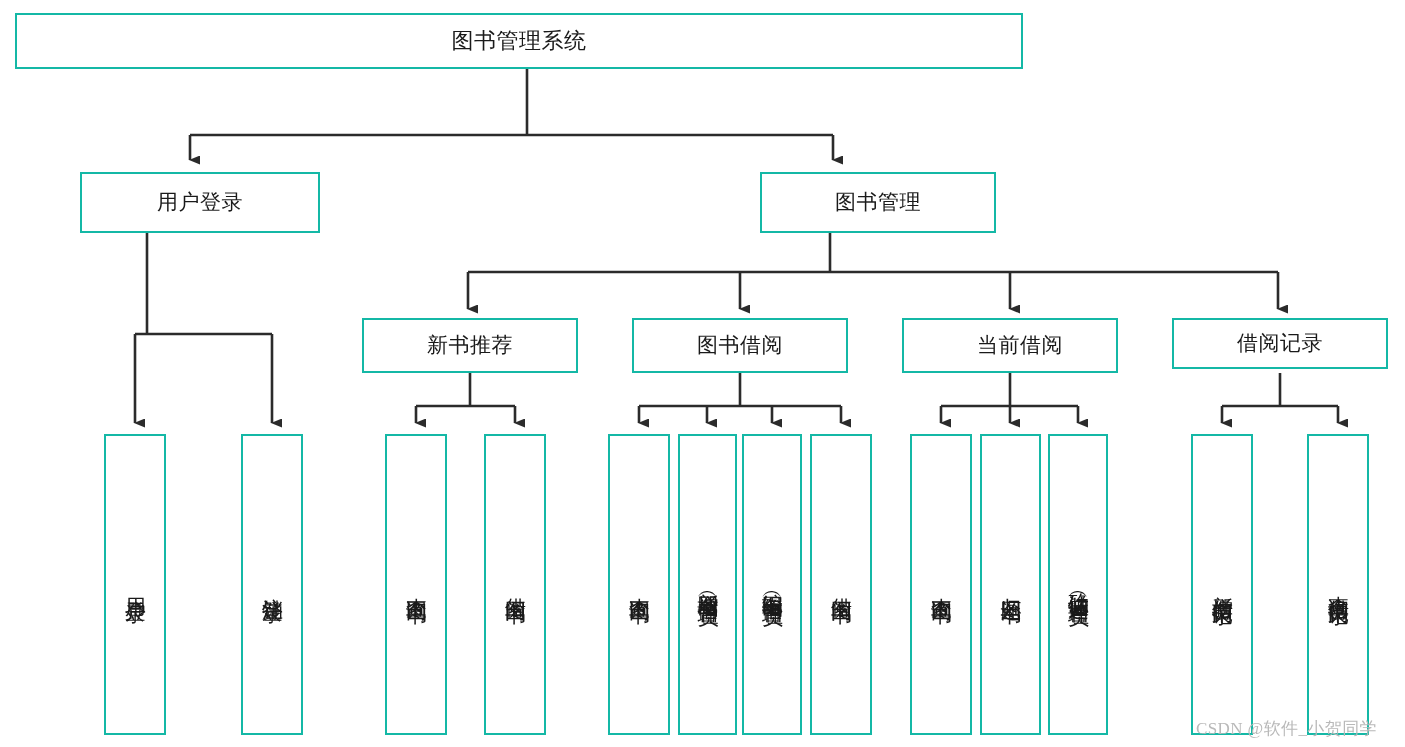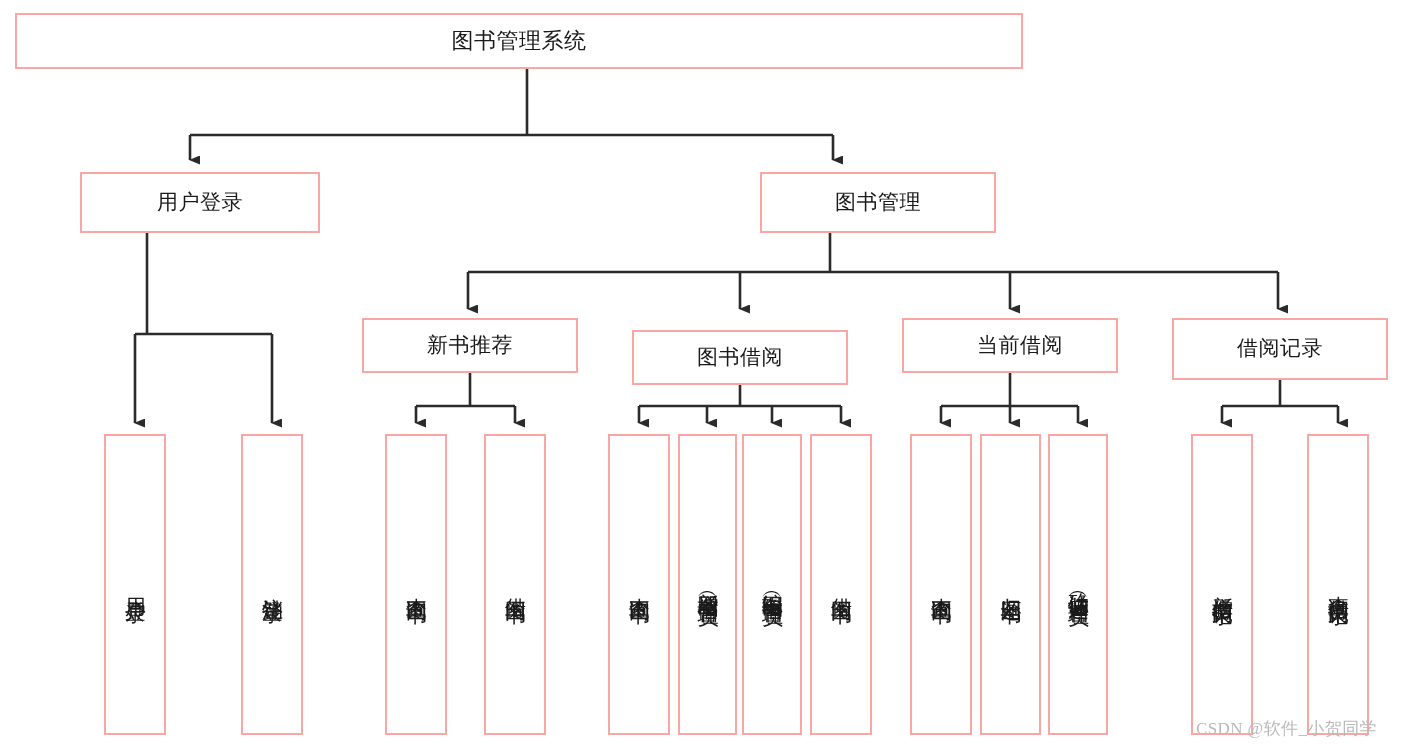--- a/index.html
+++ b/index.html
@@ -22,21 +22,21 @@
     position: absolute;
     left: 0;
     top: 0;
     width: 1405px;
     height: 747px;
     pointer-events: none;
   }
   .node {
     position: absolute;
     box-sizing: border-box;
-    border: 2px solid #fca5a5;
+    border: 2px solid #14b8a6;
     background: #ffffff;
     display: flex;
     align-items: center;
     justify-content: center;
     text-align: center;
     color: #1a1a1a;
   }
   .node .label {
     display: block;
     line-height: 1.32;
@@ -137,27 +137,27 @@
   <div class="node horiz" style="left:80px; top:172px; width:240px; height:61px;">
     <span class="label">用户登录</span>
   </div>
   <div class="node horiz" style="left:712px; top:172px; width:236px; height:61px;margin-left:48px;">
     <span class="label">图书管理</span>
   </div>
 
   <div class="node horiz" style="left:362px; top:318px; width:216px; height:55px;">
     <span class="label">新书推荐</span>
   </div>
-  <div class="node horiz" style="left:632px; top:318px; width:216px; height:55px;margin-top:12px;">
+  <div class="node horiz" style="left:632px; top:318px; width:216px; height:55px;">
     <span class="label">图书借阅</span>
   </div>
   <div class="node horiz" style="left:902px; top:318px; width:216px; height:55px;padding-left:20px;">
     <span class="label">当前借阅</span>
   </div>
-  <div class="node horiz" style="left:1172px; top:318px; width:216px; height:62px;">
+  <div class="node horiz" style="left:1172px; top:318px; width:216px; height:51px;">
     <span class="label">借阅记录</span>
   </div>
 
   <div class="node vert" style="left:104px; top:434px; width:62px; height:301px;">
     <span class="label">用户登录</span>
   </div>
   <div class="node vert" style="left:241px; top:434px; width:62px; height:301px;">
     <span class="label">注销登录</span>
   </div>
 

